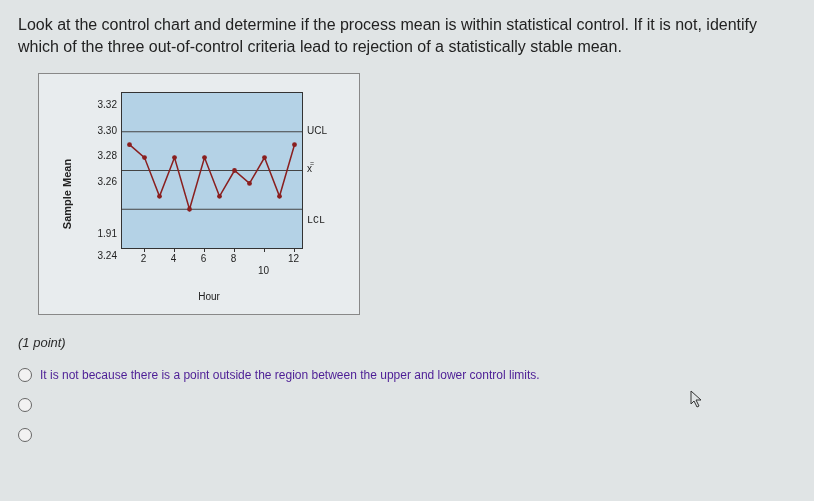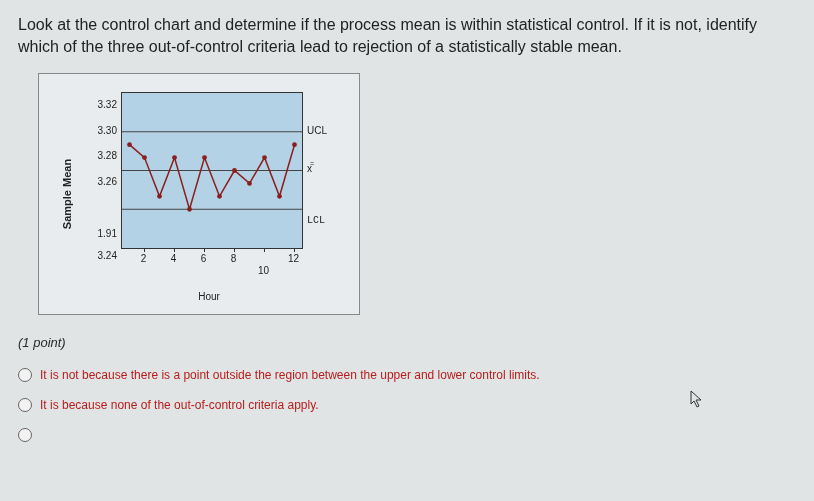--- a/index.html
+++ b/index.html
@@ -92,21 +92,21 @@
     font-size: 13px;
     font-style: italic;
     margin-bottom: 18px;
   }
   .option-row {
     display: flex;
     align-items: center;
     gap: 8px;
     margin-bottom: 16px;
     font-size: 12px;
-    color: #b91c1c;
+    color: #4c1d95;
   }
   .radio {
     width: 12px;
     height: 12px;
     border: 1px solid #666;
     border-radius: 50%;
     background: #f2f2f2;
     display: inline-block;
     flex-shrink: 0;
   }
@@ -177,21 +177,20 @@
 </div>
 
 <div class="points-label">(1 point)</div>
 
 <div class="option-row">
   <span class="radio"></span>
   <span>It is not because there is a point outside the region between the upper and lower control limits.</span>
 </div>
 <div class="option-row">
   <span class="radio"></span>
-  <span>It is because none of the out-of-control criteria apply.</span>
 </div>
 <div class="option-row">
   <span class="radio"></span>
 </div>
 
 <div class="cursor">
   <svg width="14" height="18" viewBox="0 0 14 18">
       <path d="M1 1 L1 14 L4 11 L7 17 L9 16 L6 10 L11 10 Z" fill="none" stroke="#333" stroke-width="1"></path>
     </svg>
 </div>

